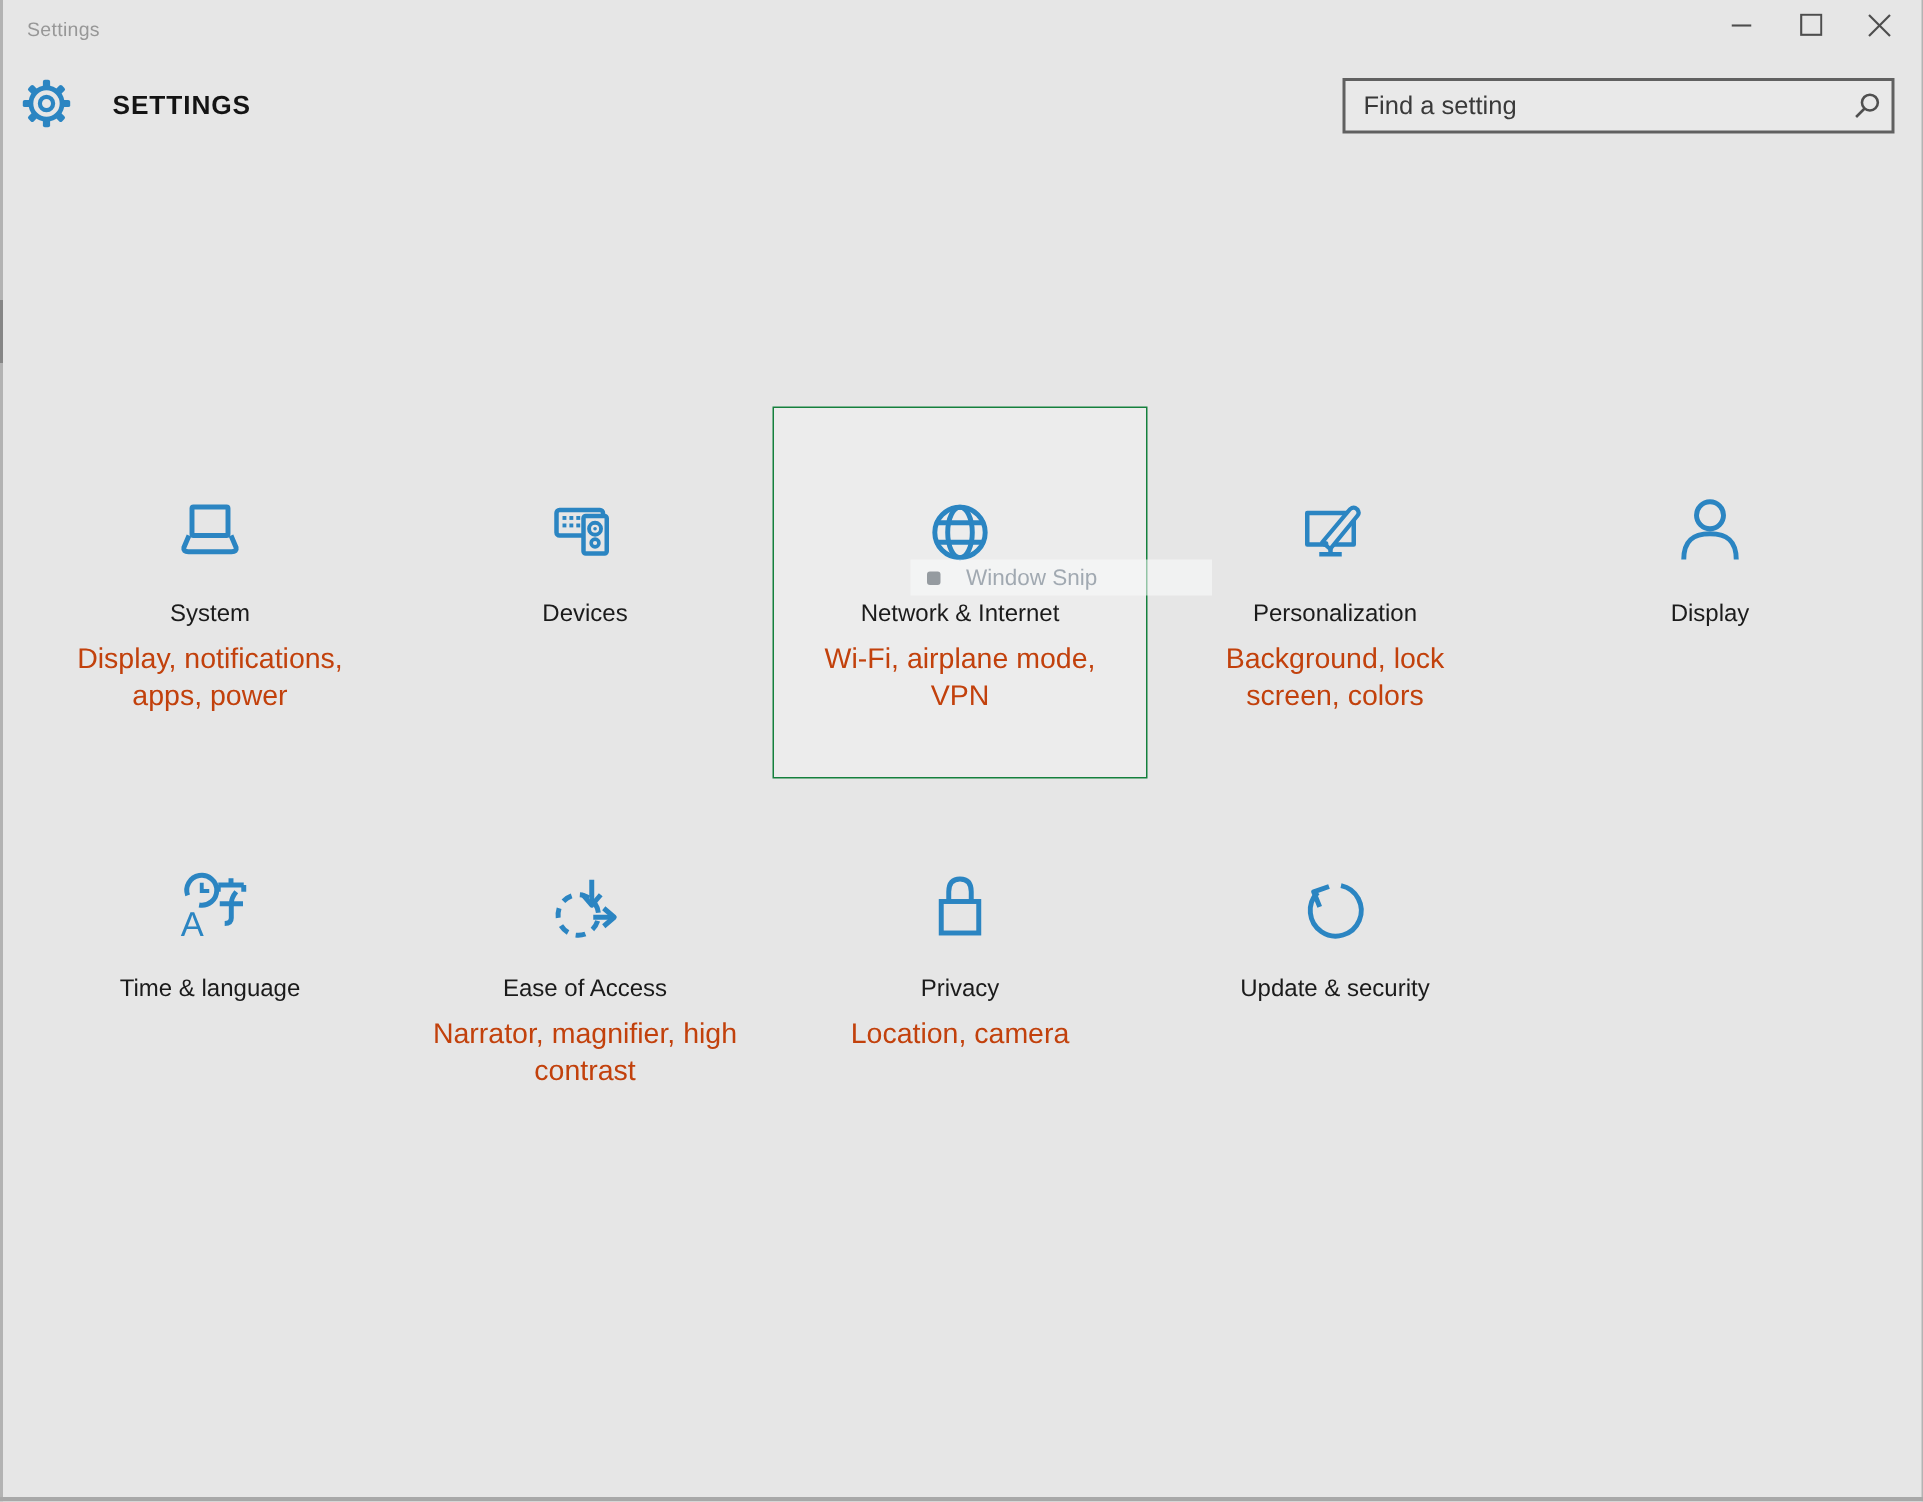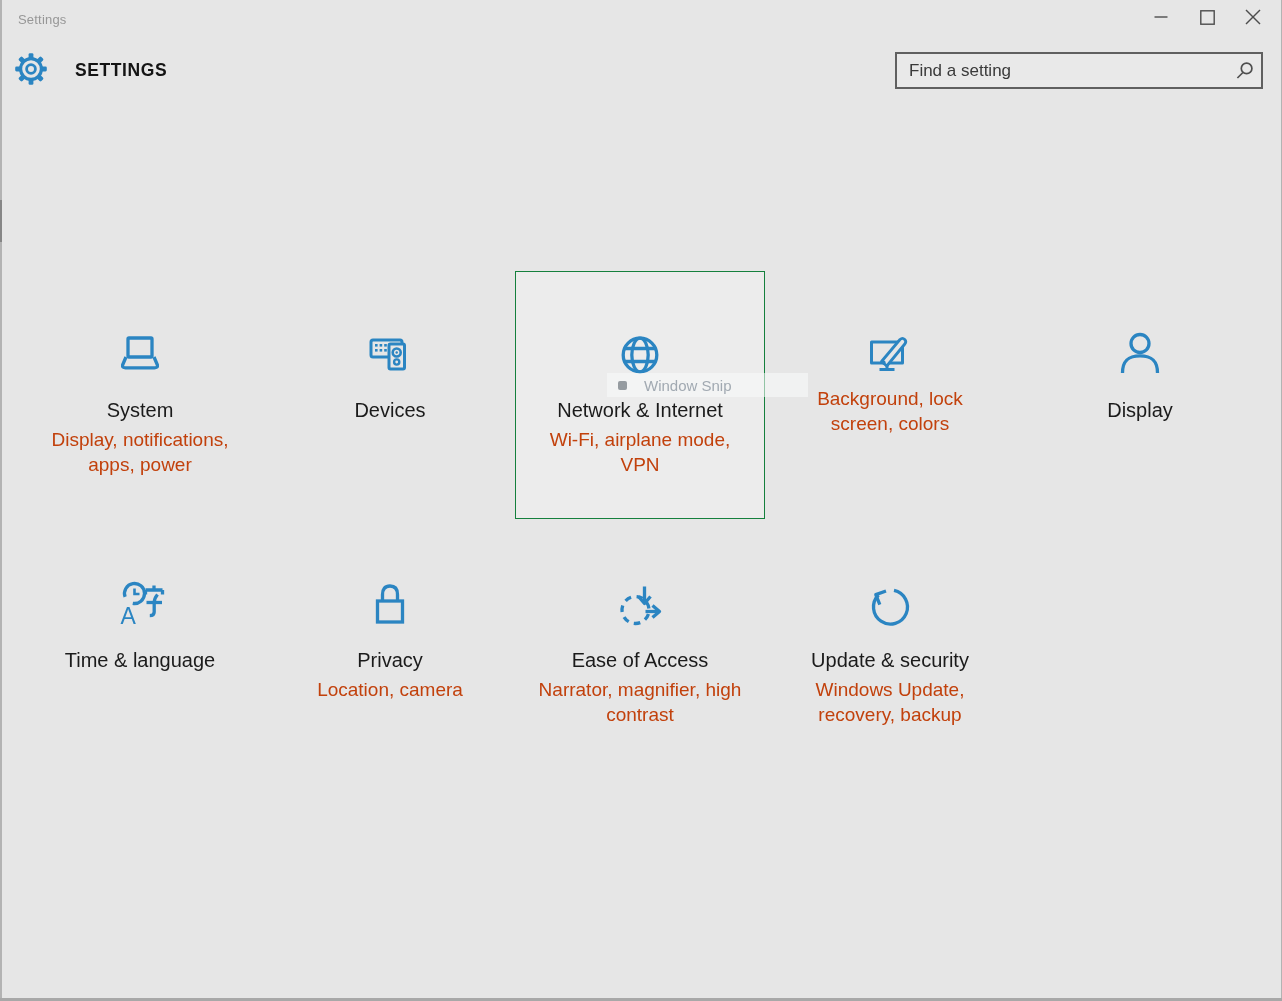--- a/index.html
+++ b/index.html
@@ -60,21 +60,21 @@
     text-align:center; cursor:default;
   }
   .tile.highlighted {
     background:#ececec;
     border:1px solid #15803d;
   }
   .tile-icon { height:52px; margin-top:58px; display:flex; justify-content:center; }
   .tile.highlighted .tile-icon { margin-top:57px; }
   .tile-icon svg { stroke:#2b85c2; fill:none; stroke-width:3.3; }
   .tile-title {
-    margin-top:17px; font-size:20px; color:#1b1b1b; line-height:24px;
+    margin-top:17px; font-size:16px; color:#1b1b1b; line-height:24px;
   }
   .tile-subtitle {
     margin:5px auto 0; width:212px;
     font-size:19px; color:#c2410c; line-height:25px;
   }
 
   
   .snip-tooltip {
     position:absolute; left:607px; top:373px; width:201px; height:24px;
     background:rgba(250,251,252,0.55);
@@ -203,20 +203,21 @@
   <div class="tile">
     <div class="tile-icon">
       <svg width="52" height="52" viewBox="0 0 52 52" stroke-linejoin="round">
         <rect x="7.5" y="13" width="31" height="21" stroke-width="3"></rect>
         <line x1="23" y1="34" x2="23" y2="40" stroke-width="3"></line>
         <line x1="15.5" y1="40.5" x2="30.5" y2="40.5" stroke-width="3"></line>
         <path d="M20.5 35 L17.5 32.5 L36 10.5 Q38.5 8.3 40.7 10.5 Q42.8 12.7 40.8 15 L22.8 37 Z" fill="#e6e6e6" stroke-width="2.8"></path>
         <circle cx="19.6" cy="33.6" r="2" fill="#2b85c2" stroke="none"></circle>
       </svg>
     </div>
+    <div class="tile-title">Personalization</div>
     <div class="tile-subtitle">Background, lock screen, colors</div>
   </div>
 
   <div class="tile">
     <div class="tile-icon">
       <svg width="52" height="52" viewBox="0 0 52 52" stroke-width="3.4">
         <circle cx="26" cy="14.5" r="9"></circle>
         <path d="M8.5 44 C8.5 31 15 26.8 26 26.8 C37 26.8 43.5 31 43.5 44"></path>
       </svg>
     </div>
@@ -233,52 +234,51 @@
         <path d="M31.5 11 L48.5 11 M31.5 11 L31.5 15.5 M48.5 11 L48.5 15.5"></path>
         <path d="M32.5 23.5 L48 23.5"></path>
         <path d="M43.5 15.5 Q40.2 19.5 40.2 23.5 L40.2 33 Q40.2 36.6 35.8 36.6"></path>
       </svg>
     </div>
     <div class="tile-title">Time &amp; language</div>
   </div>
 
   <div class="tile">
     <div class="tile-icon">
-      <svg width="52" height="52" viewBox="0 0 52 52" stroke-width="3.4">
-        <path d="M18.5 22 L18.5 15.5 Q18.5 7 26 7 Q33.5 7 33.5 15.5 L33.5 22"></path>
-        <rect x="13.5" y="22" width="25" height="21"></rect>
-      </svg>
-    </div>
-    <div class="tile-title">Privacy</div>
-    <div class="tile-subtitle">Location, camera</div>
-  </div>
-
-  <div class="tile">
-    <div class="tile-icon">
       <svg width="52" height="52" viewBox="0 0 52 52" stroke-width="3.2" stroke-linejoin="round">
         <circle cx="21.5" cy="31" r="13.5" stroke-dasharray="6.5 5.5" transform="rotate(18 21.5 31)"></circle>
         <line x1="30.5" y1="7.5" x2="30.5" y2="22.5"></line>
         <path d="M24.5 17.5 L30.5 24.5 L36.5 17.5" fill="none"></path>
         <line x1="31.5" y1="32.5" x2="43.5" y2="32.5"></line>
         <path d="M38.5 26.5 L45.5 32.5 L38.5 38.5" fill="none"></path>
       </svg>
     </div>
     <div class="tile-title">Ease of Access</div>
     <div class="tile-subtitle">Narrator, magnifier, high contrast</div>
   </div>
 
   <div class="tile">
     <div class="tile-icon">
+      <svg width="52" height="52" viewBox="0 0 52 52" stroke-width="3.4">
+        <path d="M18.5 22 L18.5 15.5 Q18.5 7 26 7 Q33.5 7 33.5 15.5 L33.5 22"></path>
+        <rect x="13.5" y="22" width="25" height="21"></rect>
+      </svg>
+    </div>
+    <div class="tile-title">Privacy</div>
+    <div class="tile-subtitle">Location, camera</div>
+  </div>
+
+  <div class="tile">
+    <div class="tile-icon">
       <svg width="52" height="52" viewBox="0 0 52 52" stroke-width="3.4" stroke-linejoin="round">
         <path d="M30 11.4 A17 17 0 1 1 14.5 16"></path>
         <path d="M22 12 L11.8 15.6 L15.8 25.6" fill="none"></path>
       </svg>
     </div>
     <div class="tile-title">Update &amp; security</div>
-    <div class="tile-subtitle">Windows Update, recovery, backup</div>
   </div>
 
 </div>
 
 <div class="snip-tooltip">
   <div class="snip-tooltip-icon"></div>
   <div class="snip-tooltip-label">Window Snip</div>
 </div>
 
 </body></html>

